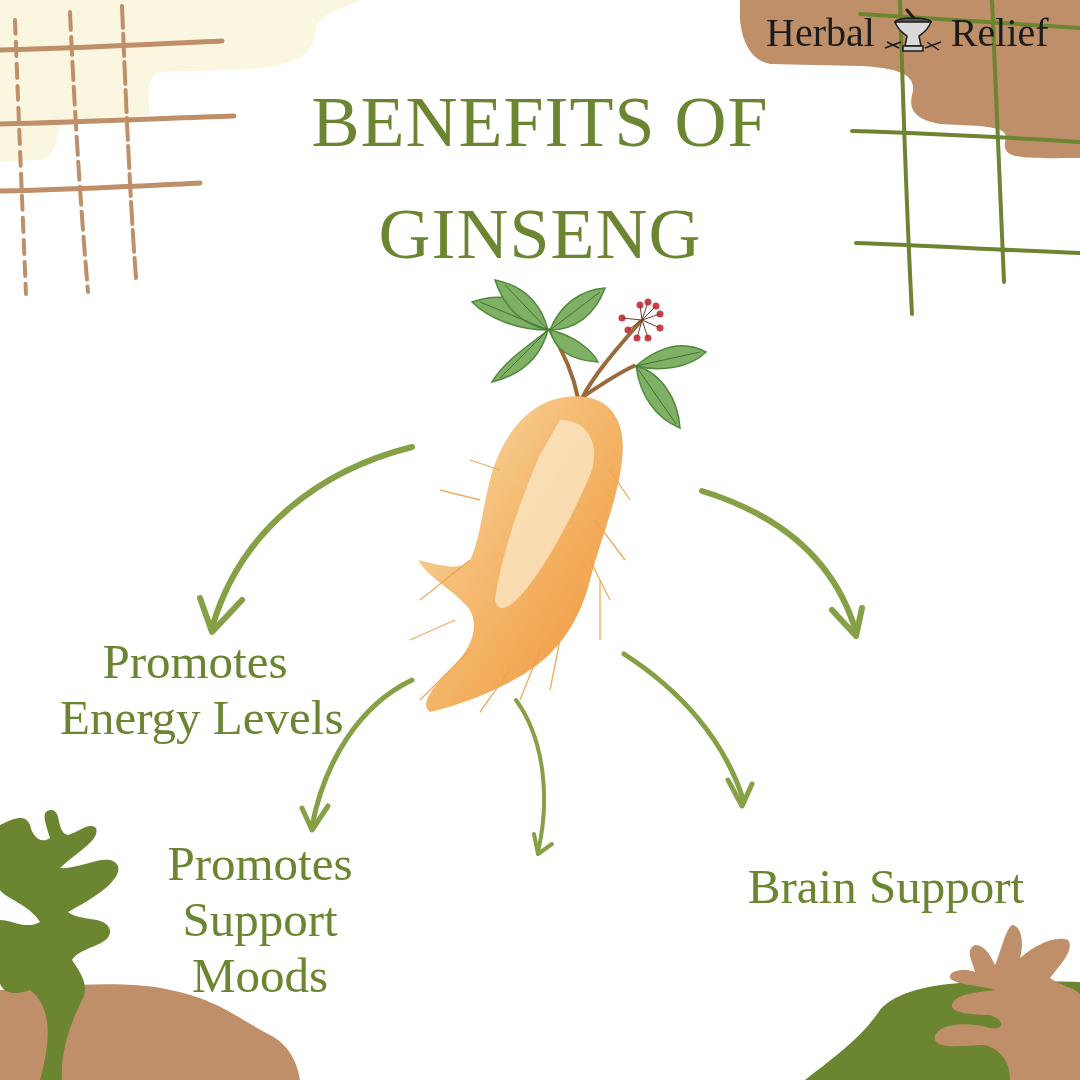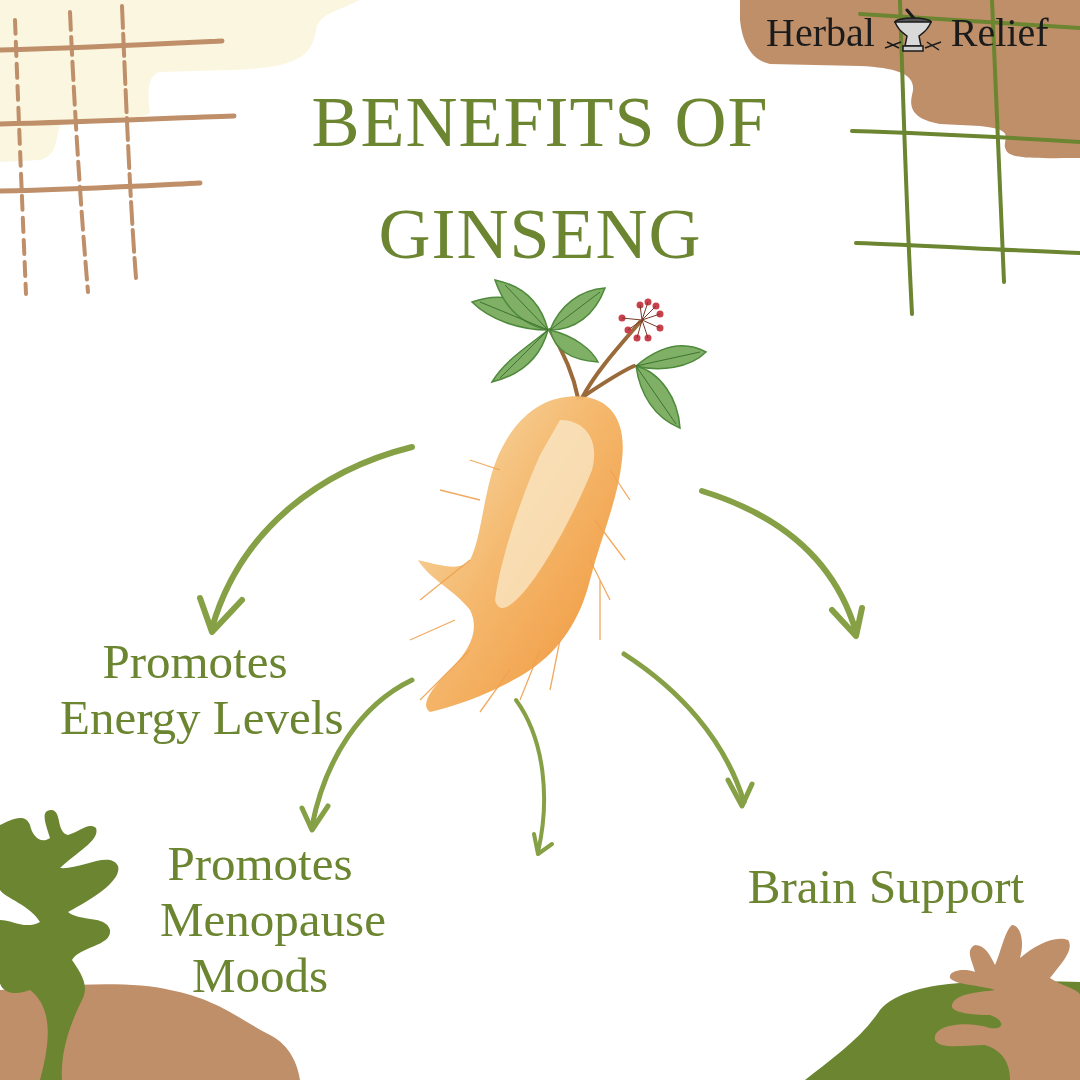--- a/index.html
+++ b/index.html
@@ -138,21 +138,21 @@
     </g>
   </svg>
 
   <div class="label" style="left:60px; top:634px; width:270px;">
     <span>Promotes</span>
     <span>Energy Levels</span>
   </div>
 
   <div class="label" style="left:160px; top:836px; width:200px;">
     <span>Promotes</span>
-    <span>Menopause</span>
+    <span>Support</span>
     <span>Moods</span>
   </div>
 
 
   <div class="label" style="left:738px; top:859px; width:296px;">
     <span>Brain Support</span>
   </div>
 
 
 </div>

